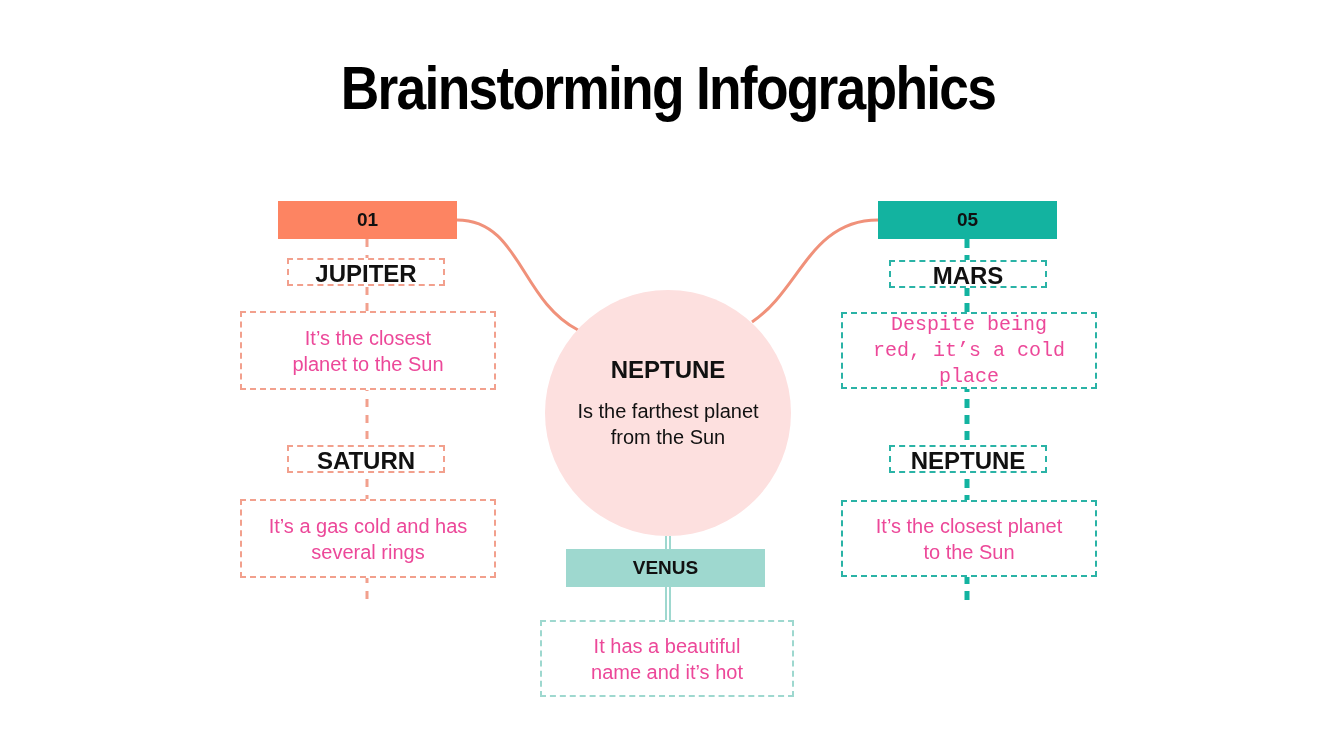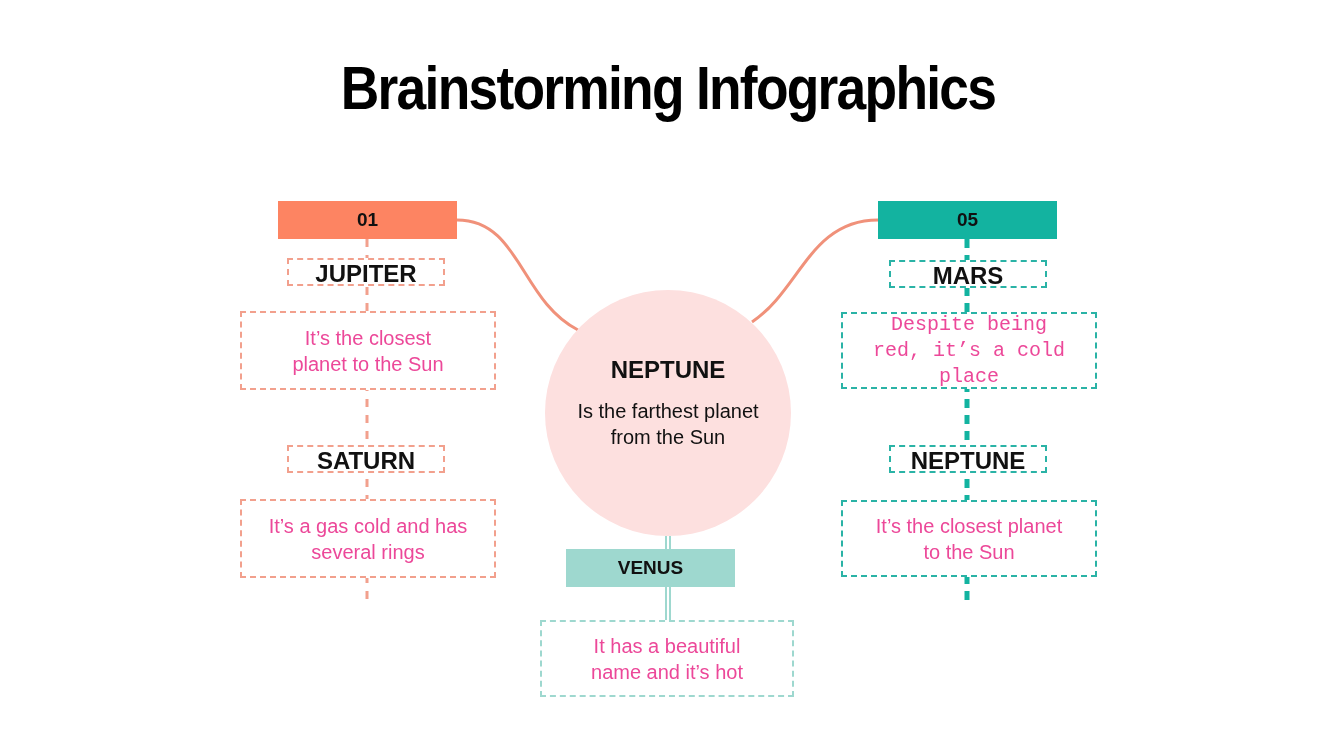--- a/index.html
+++ b/index.html
@@ -52,16 +52,16 @@
 <div class="label teal-b" style="left:889px; top:445px; width:158px;">NEPTUNE</div>
 <div class="desc teal-b" style="left:841px; top:500px; width:256px; height:77px;">
     <span style="display:block;width:190px;">It’s the closest planet to the Sun</span>
   </div>
 
 <div class="circle">
   <div class="ct">NEPTUNE</div>
   <div class="cd" style="width:220px; margin-left:13px;">Is the farthest planet from the Sun</div>
 </div>
 
-<div class="head" style="left:566px; top:549px; width:169px; background:#9ed8cf;">VENUS</div>
+<div class="head" style="left:566px; top:549px; width:199px; background:#9ed8cf;">VENUS</div>
 <div class="desc venus-b" style="left:540px; top:620px; width:254px; height:77px;">
     <span style="display:block;width:190px;">It has a beautiful name and it’s hot</span>
   </div>
 
 </body></html>

